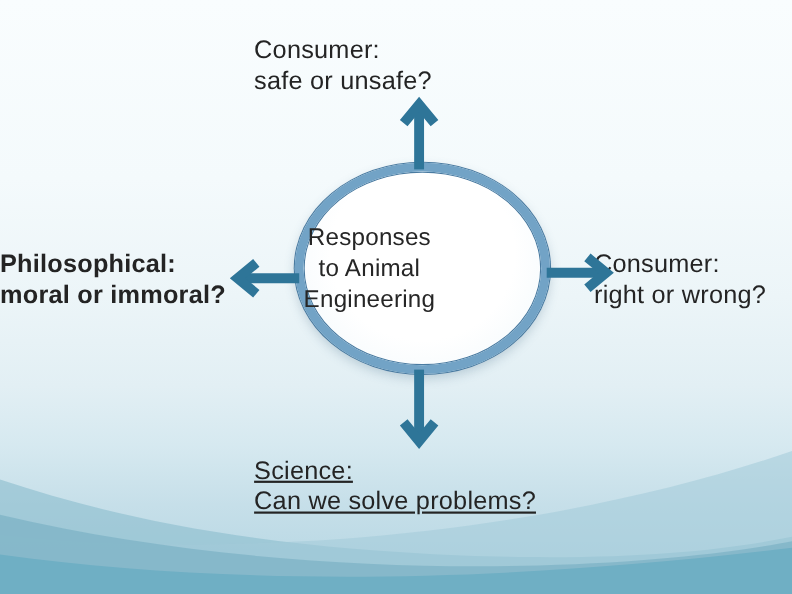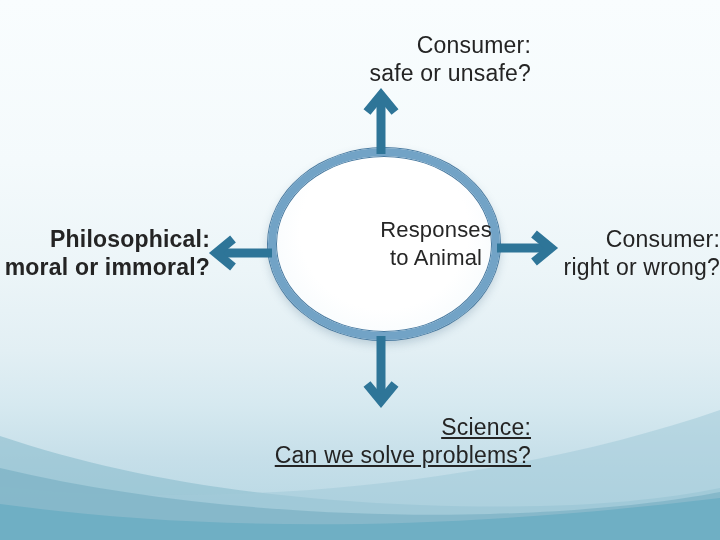--- a/index.html
+++ b/index.html
@@ -25,21 +25,21 @@
   svg.layer {
     position: absolute;
     left: 0;
     top: 0;
     width: 720px;
     height: 540px;
     display: block;
   }
   .label {
     position: absolute;
-    text-align: right;
+    text-align: left;
     color: #242424;
     font-size: 23px;
     line-height: 28px;
     letter-spacing: 0.2px;
     white-space: nowrap;
   }
   .label-top    { left: 231px; top: 31px;  width: 300px; }
   .label-left   { left: 0px;   top: 225px; width: 210px; font-weight: bold; }
   .label-right  { left: 540px; top: 225px; width: 180px; }
   .label-bottom { left: 231px; top: 413px; width: 300px; text-decoration: underline; }
@@ -48,21 +48,21 @@
     left: 268px;
     top: 148px;
     width: 216px;   
     height: 176px;  
     border: 8px solid #72a3c6;
     border-radius: 50%;
     background: radial-gradient(ellipse at 50% 42%, #ffffff 55%, #f7fbfd 78%, #e9f2f7 100%);
     box-shadow: 0 0 0 1px #4a7ba1, inset 0 0 0 1px #4a7ba1, 0 4px 10px rgba(64,104,134,0.28);
     display: flex;
     align-items: center;
-    justify-content: flex-end;
+    justify-content: flex-start;
   }
   .ellipse-text {
     text-align: center;
     color: #262626;
     font-size: 22px;
     line-height: 28px;
     letter-spacing: 0.2px;
   }
 </style>
 </head>
@@ -94,20 +94,21 @@
 
   <div class="label label-bottom">
     <div>Science:</div>
     <div>Can we solve problems?</div>
   </div>
 
   <div class="ellipse">
     <div class="ellipse-text">
       <div>Responses</div>
       <div>to Animal</div>
+      <div>Engineering</div>
     </div>
   </div>
 
   <svg class="layer" viewBox="0 0 720 540" aria-hidden="true" fill="none" stroke-width="9" stroke-linejoin="miter" stroke-linecap="butt">
     <g>
       <line x1="381" y1="99" x2="381" y2="154" stroke="#2e7598"></line>
       <polyline points="367,112 381,95 395,112" stroke="#2e7598"></polyline>
     </g>
     <g>
       <line x1="381" y1="336" x2="381" y2="397" stroke="#2e7598"></line>

